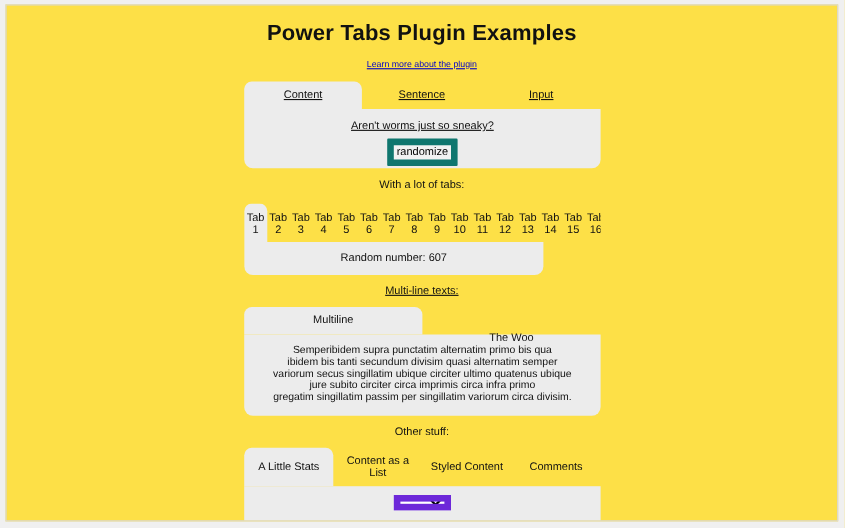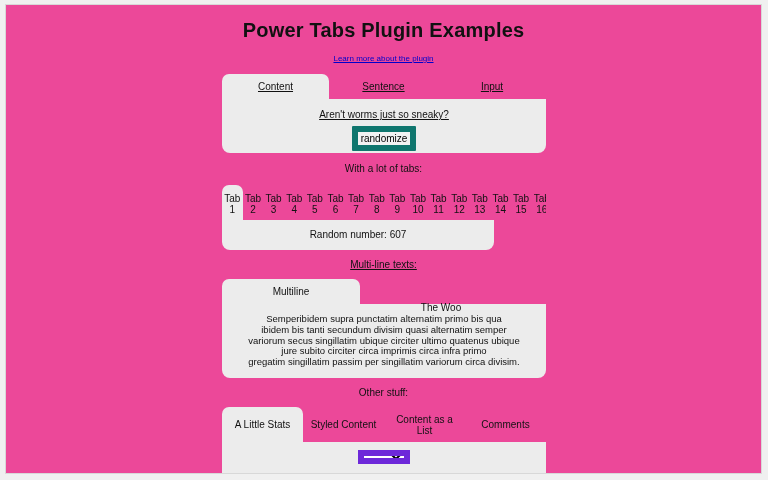--- a/index.html
+++ b/index.html
@@ -5,21 +5,21 @@
     html, body { margin: 0; padding: 0; }
     body {
       width: 768px; height: 480px; overflow: hidden;
       background: #f0f0f0;
       font-family: "Liberation Sans", sans-serif;
       color: #111;
       position: relative;
     }
     .page {
       position: absolute; left: 5px; top: 4px; width: 757px; height: 470px;
-      background: #ec4899; border: 1px solid #d8d8d8; box-sizing: border-box;
+      background: #fde047; border: 1px solid #d8d8d8; box-sizing: border-box;
       overflow: hidden;
     }
     h1 {
       margin: 0; position: absolute; top: 14px; left: 0; right: 0;
       text-align: center; font-size: 20px; font-weight: bold; letter-spacing: 0.2px;
     }
     .learn {
       position: absolute; top: 49px; left: 0; right: 0; text-align: center;
       font-size: 8px;
     }
@@ -140,39 +140,39 @@
     </div>
     <div class="panel" style="height:30px; line-height:30px; width:272px;">
       <span>Random number: 607</span>
     </div>
   </div>
 
   <div class="caption" style="top:254px;text-decoration:underline;">Multi-line texts:</div>
 
   <div class="col" style="top:274px;">
     <div class="tabbar" style="height:25px;">
-      <div class="tab active" style="width:138px;">Multiline</div>
+      <div class="tab active" style="width:162px;">Multiline</div>
       <div class="tab" style="width:162px;margin-top:28px;">The Woo</div>
     </div>
     <div class="panel" style="height:74px; padding-top:10px; box-sizing:border-box; font-size:9.5px; line-height:10.8px;">
       <div>Semperibidem supra punctatim alternatim primo bis qua</div>
       <div>ibidem bis tanti secundum divisim quasi alternatim semper</div>
       <div>variorum secus singillatim ubique circiter ultimo quatenus ubique</div>
       <div>jure subito circiter circa imprimis circa infra primo</div>
       <div>gregatim singillatim passim per singillatim variorum circa divisim.</div>
     </div>
   </div>
 
   <div class="caption" style="top:382px;">Other stuff:</div>
 
   <div class="col" style="top:402px;">
     <div class="tabbar" style="height:35px;">
       <div class="tab active" style="width:81px;">A Little Stats</div>
+      <div class="tab" style="width:81px; padding:0 12px; box-sizing:border-box; line-height:11px;">Content as a List</div>
       <div class="tab" style="width:81px;">Styled Content</div>
-      <div class="tab" style="width:81px; padding:0 12px; box-sizing:border-box; line-height:11px;">Content as a List</div>
       <div class="tab" style="width:81px;">Comments</div>
     </div>
     <div class="panel" style="height:40px; padding-top:8px; box-sizing:border-box; border-radius:0;">
       <select class="sel">
         <option>Views</option>
       </select>
     </div>
   </div>
 </div>
 

